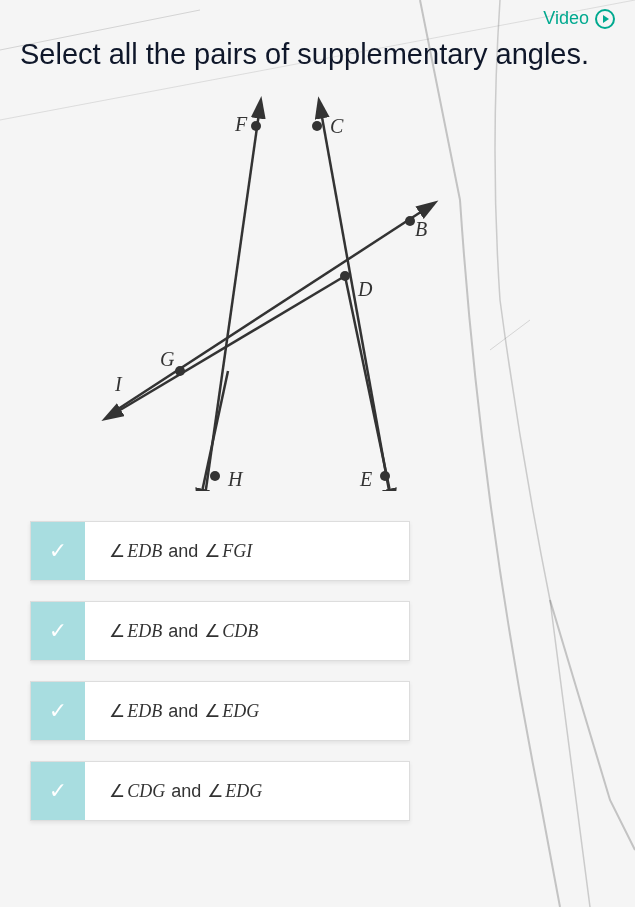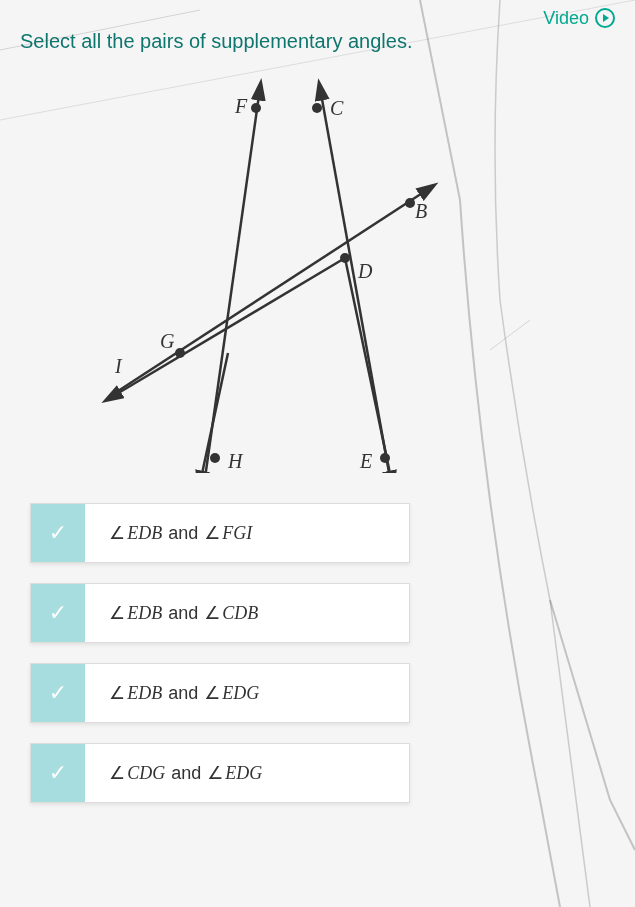--- a/index.html
+++ b/index.html
@@ -18,21 +18,21 @@
       padding: 10px 20px;
       position: relative;
     }
     .video-link {
       position: absolute;
       top: 8px;
       right: 20px;
       color: #00a98f;
       font-size: 18px;
       display: flex;
-      align-items: flex-start;
+      align-items: flex-end;
       gap: 6px;
       cursor: pointer;
     }
     .play-circle {
       width: 20px;
       height: 20px;
       border: 2px solid #00a98f;
       border-radius: 50%;
       display: flex;
       align-items: center;
@@ -40,23 +40,23 @@
     }
     .play-triangle {
       width: 0;
       height: 0;
       border-left: 6px solid #00a98f;
       border-top: 4px solid transparent;
       border-bottom: 4px solid transparent;
       margin-left: 2px;
     }
     .question {
-      font-size: 20px;
-      color: #0f766e;
-      margin-top: 20px;
+      font-size: 29px;
+      color: #0f172a;
+      margin-top: 28px;
       margin-bottom: 20px;
     }
     .diagram {
       width: 380px;
       height: 400px;
       margin: 10px auto 30px 40px;
       position: relative;
     }
     .options {
       display: flex;

